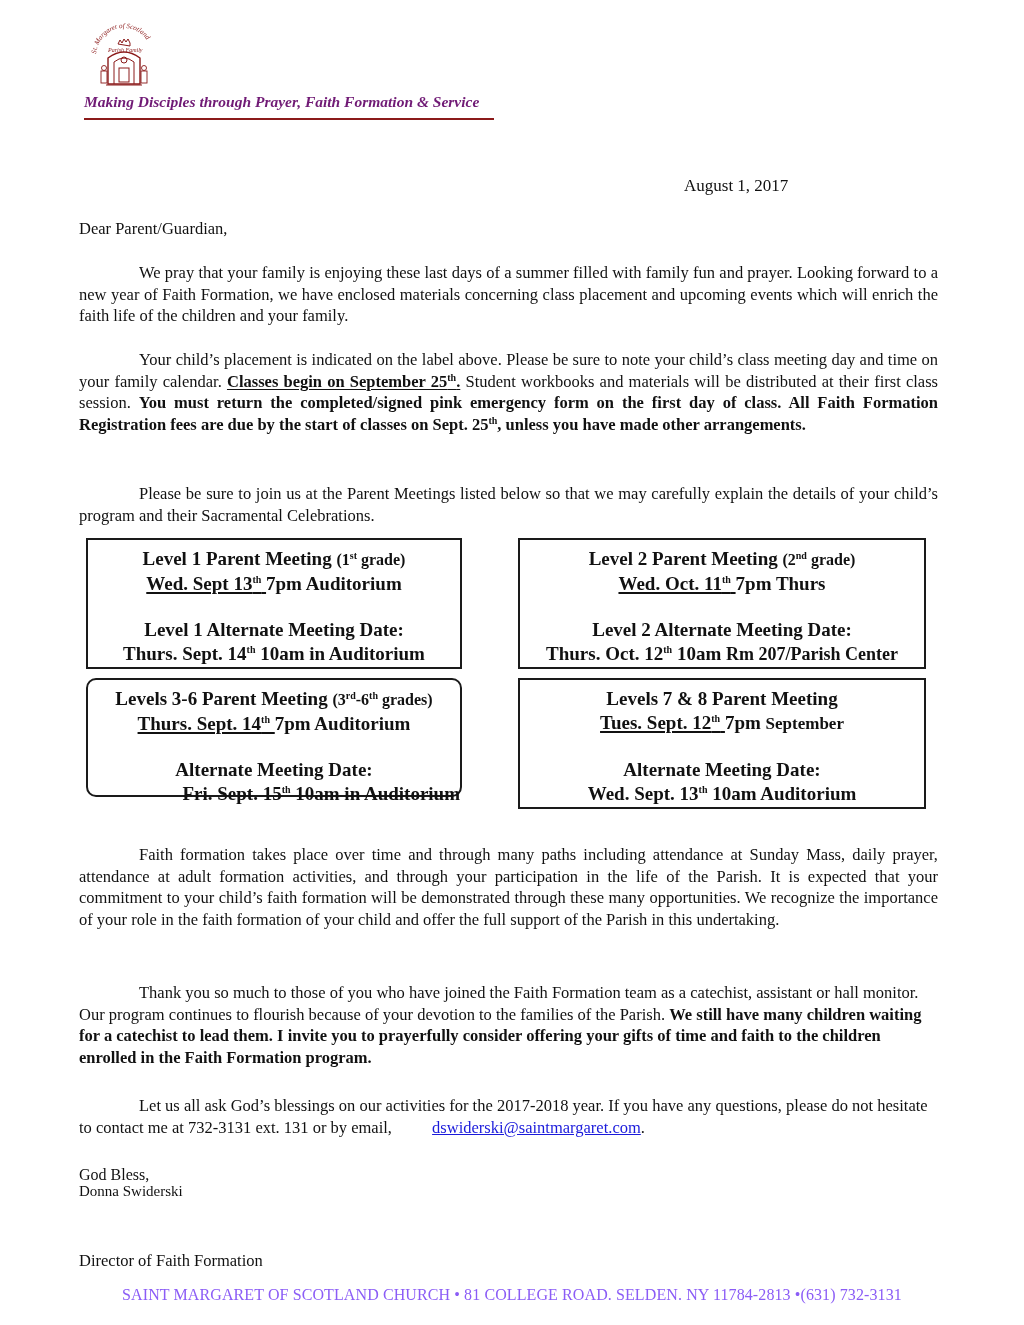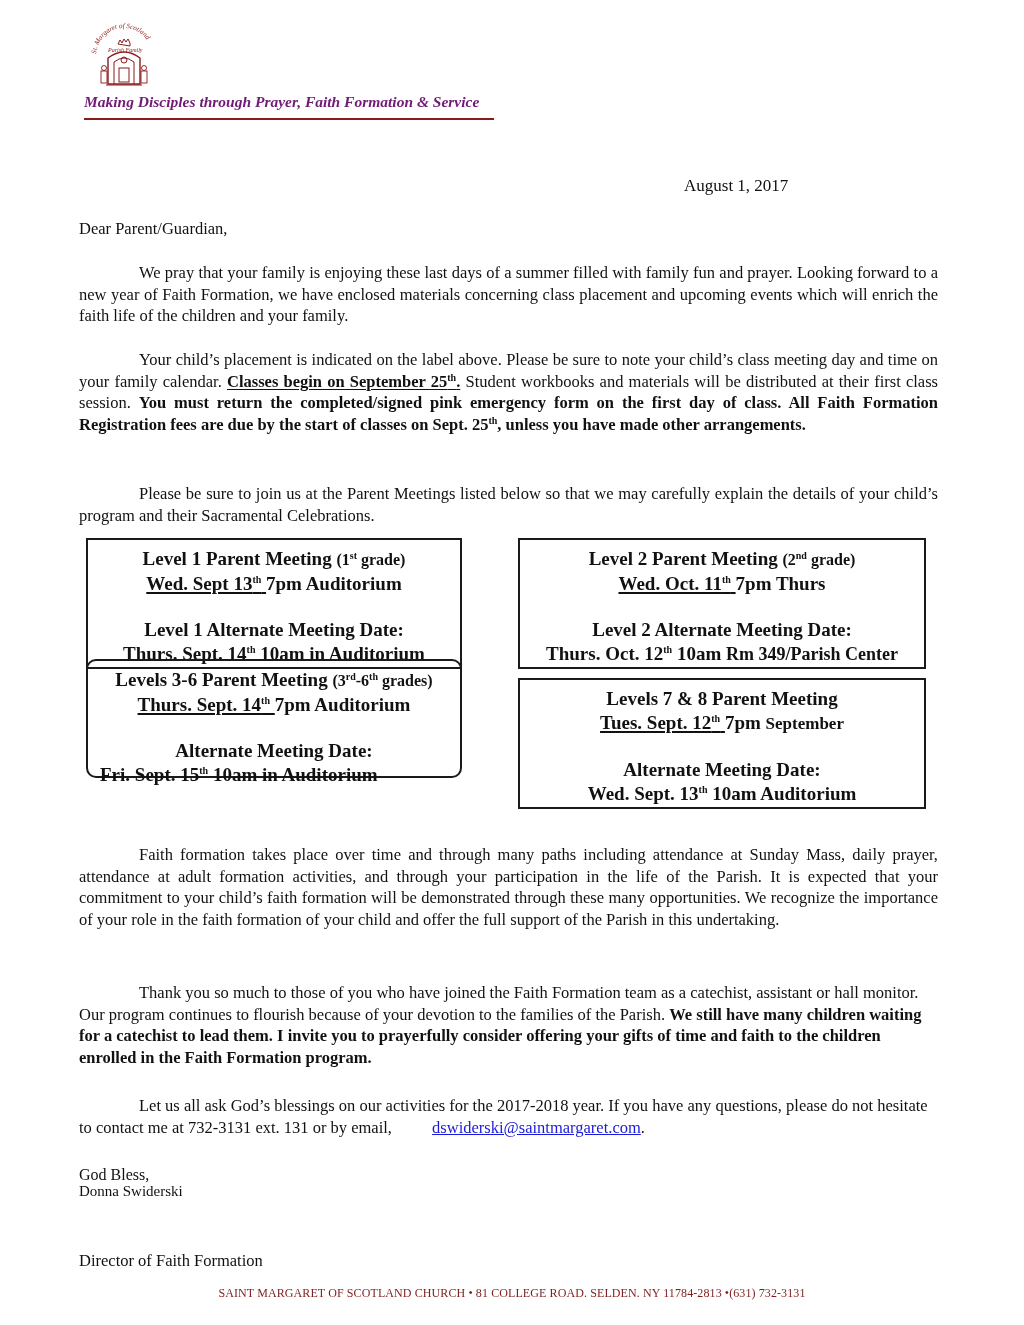--- a/index.html
+++ b/index.html
@@ -44,31 +44,31 @@
     .mbox {
       position: absolute; border: 2.5px solid #1a1a1a; box-sizing: border-box;
       text-align: center; font-weight: bold; font-size: 19px; line-height: 23.5px;
       padding-top: 7px;
     }
     .mbox .gap { height: 23px; }
     .mbox .small { font-size: 16px; }
     .mbox .u { text-decoration-thickness: 2px; }
     #box1 { left: 86px; top: 538px; width: 376px; height: 131px; }
     #box2 { left: 518px; top: 538px; width: 408px; height: 131px; }
-    #box3 { left: 86px; top: 659px; width: 376px; height: 119px; border-radius: 10px; }
+    #box3 { left: 86px; top: 678px; width: 376px; height: 119px; border-radius: 10px; }
     #box4 { left: 518px; top: 678px; width: 408px; height: 131px; }
-    #box3 .alt2 { text-align: left; padding-left: 12px; }
+    #box3 .alt2 { text-align: right; padding-left: 12px; }
 
     .closing { position: absolute; left: 79px; top: 1166px; font-size: 16px; }
     .sig-name { position: absolute; left: 79px; top: 1183px; font-size: 15px; }
     .sig-title { position: absolute; left: 79px; top: 1251px; font-size: 16.5px; }
 
     .footer {
       position: absolute; left: 0; width: 1024px; top: 1286px; text-align: center;
-      font-size: 12px; color: #7f1d1d; white-space: nowrap; letter-spacing: 0.1px;
+      font-size: 16px; color: #8b5cf6; white-space: nowrap; letter-spacing: 0.1px;
     }
   </style>
 </head>
 <body>
 
 <div class="page">
 
   <div class="logo">
     <svg width="80" height="66" viewBox="0 0 80 66">
       <defs>
@@ -109,21 +109,21 @@
     <div class="gap"></div>
     <div>Level 1 Alternate Meeting Date:</div>
     <div><span>Thurs. Sept. 14</span><sup>th</sup><span> 10am in Auditorium</span></div>
   </div>
 
   <div class="mbox" id="box2">
     <div><span>Level 2 Parent Meeting </span><span class="small"><span>(2</span><sup>nd</sup><span> grade)</span></span></div>
     <div><span class="u"><span>Wed. Oct. 11</span><sup>th</sup> </span><span> 7pm Thurs</span></div>
     <div class="gap"></div>
     <div>Level 2 Alternate Meeting Date:</div>
-    <div><span>Thurs. Oct. 12</span><sup>th</sup><span> 10am </span><span class="small" style="font-size:18px">Rm 349/Parish Center</span></div>
+    <div><span>Thurs. Oct. 12</span><sup>th</sup><span> 10am </span><span class="small" style="font-size:18px">Rm 207/Parish Center</span></div>
   </div>
 
   <div class="mbox" id="box3">
     <div><span>Levels 3-6 Parent Meeting </span><span class="small"><span>(3</span><sup>rd</sup><span>-6</span><sup>th</sup><span> grades)</span></span></div>
     <div><span class="u"><span>Thurs. Sept. 14</span><sup>th</sup> </span><span> 7pm Auditorium</span></div>
     <div class="gap"></div>
     <div>Alternate Meeting Date:</div>
     <div class="alt2"><span>Fri. Sept. 15</span><sup>th</sup><span> 10am in Auditorium</span></div>
   </div>
 

